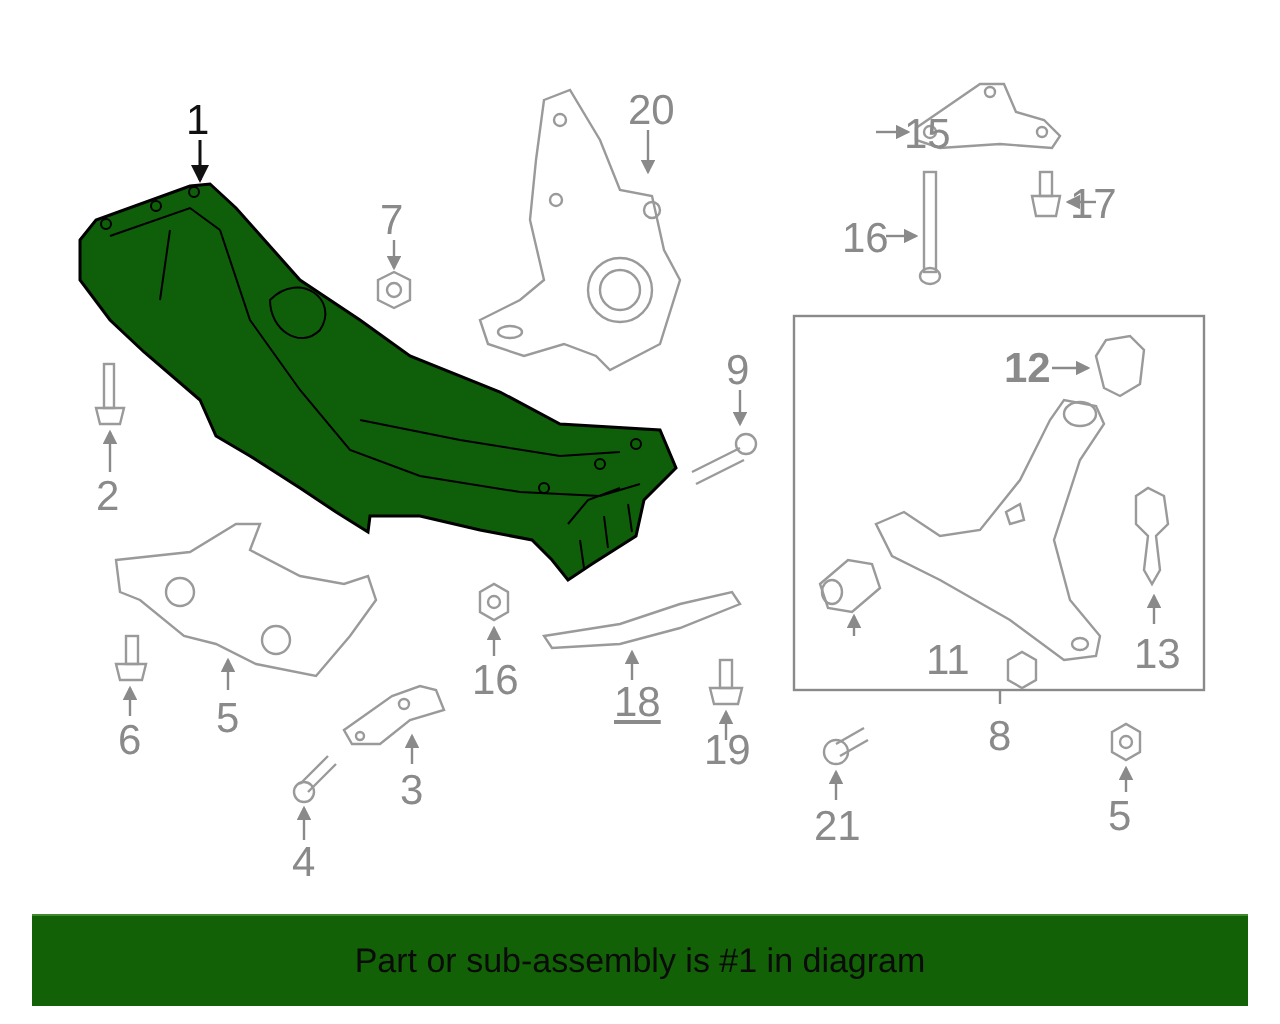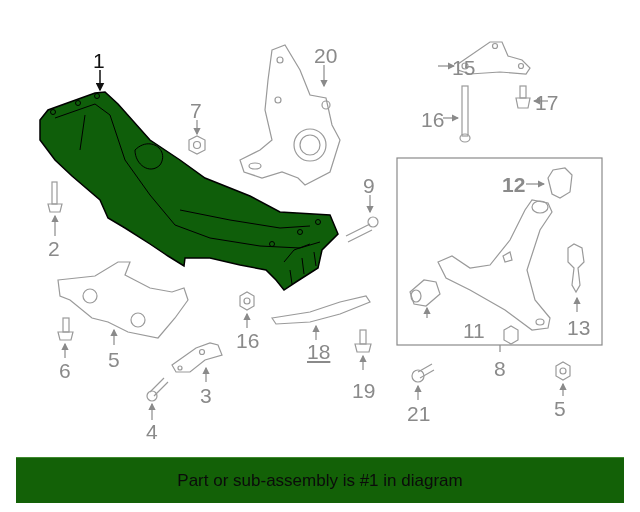--- a/index.html
+++ b/index.html
@@ -193,20 +193,20 @@
   <span class="callout" style="left:363px;top:175px;">9</span>
   <span class="callout" style="left:236px;top:330px;">16</span>
   <span class="callout" style="left:417px;top:320px;margin-left:46px;">11</span>
   <span class="callout" style="left:502px;top:174px;font-weight:bold;">12</span>
   <span class="callout" style="left:567px;top:317px;">13</span>
   <span class="callout" style="left:554px;top:398px;">5</span>
   <span class="callout" style="left:432px;top:57px;margin-left:20px;">15</span>
   <span class="callout" style="left:421px;top:109px;">16</span>
   <span class="callout" style="left:535px;top:92px;">17</span>
   <span class="callout" style="left:307px;top:341px;text-decoration:underline;">18</span>
-  <span class="callout" style="left:352px;top:380px;">19</span>
+  <span class="callout" style="left:352px;top:365px;">19</span>
   <span class="callout" style="left:314px;top:45px;">20</span>
   <span class="callout" style="left:407px;top:403px;">21</span>
 </div>
 
 <div id="banner">
   <span>Part or sub-assembly is #1 in diagram</span>
 </div>
 
 </body></html>

